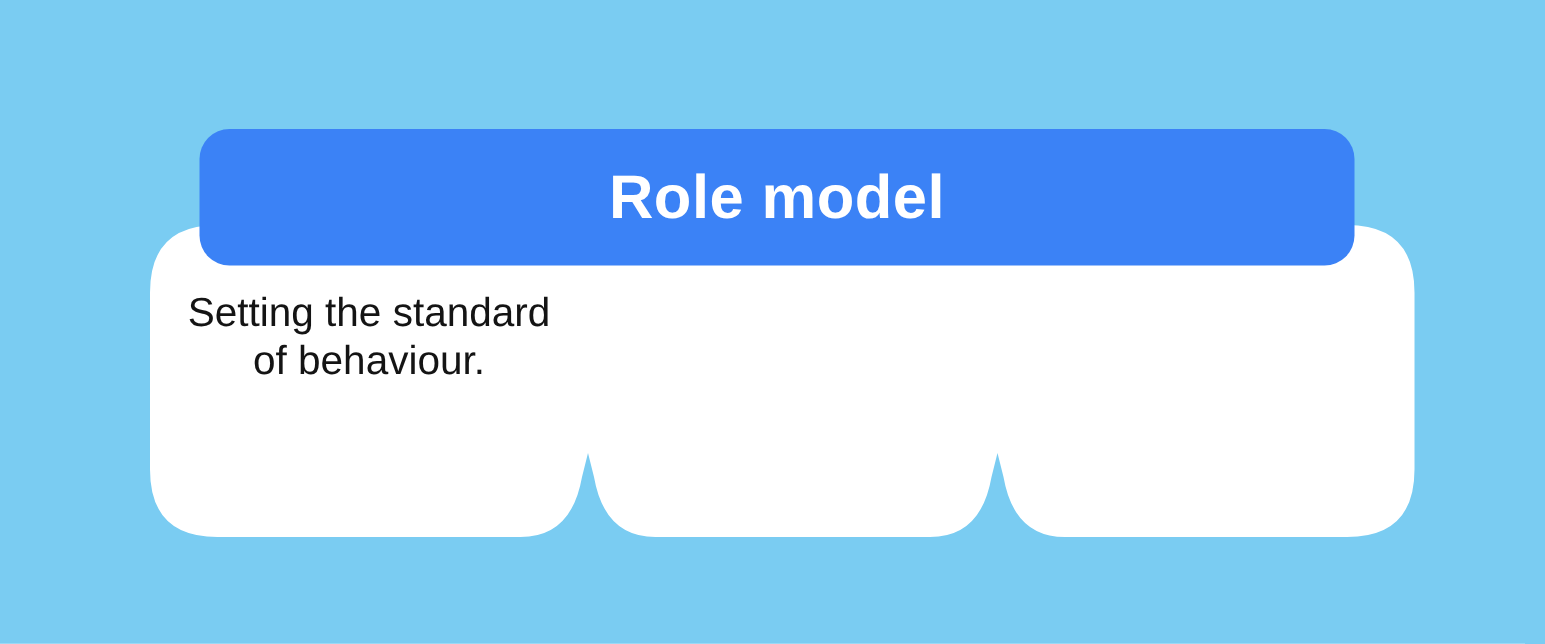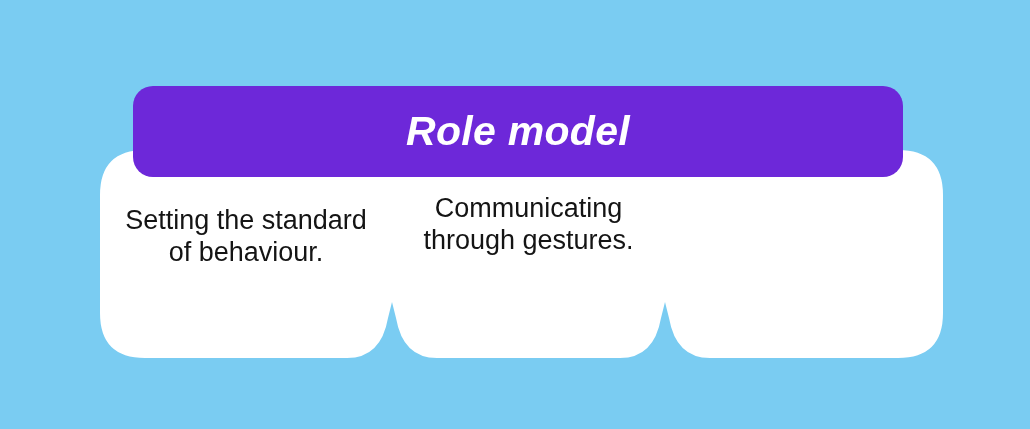--- a/index.html
+++ b/index.html
@@ -25,27 +25,26 @@
     width: 1030px;
     height: 429px;
     display: block;
   }
   #header-bar {
     position: absolute;
     left: 133px;
     top: 86px;
     width: 770px;
     height: 91px;
-    background: #6d28d9;
+    background: #3b82f6;
     border-radius: 20px;
     display: flex;
     align-items: center;
     justify-content: center;
     box-sizing: border-box;
-    font-style: italic;
   }
   #header-title {
     color: #FFFFFF;
     font-family: "Liberation Sans", sans-serif;
     font-size: 41px;
     font-weight: bold;
     letter-spacing: 0.3px;
     line-height: 1;
     white-space: nowrap;
   }
@@ -58,21 +57,21 @@
     display: flex;
     flex-direction: row;
     align-items: flex-start;
   }
   .column {
     display: flex;
     flex-direction: column;
     align-items: center;
     box-sizing: border-box;
   }
-  .col-0 { width: 292px; margin-top: 12px; }
+  .col-0 { width: 292px; }
   .col-1 { width: 273px; }
   .col-2 { width: 278px; }
   .column-text {
     color: #141414;
     font-family: "Liberation Sans", sans-serif;
     font-size: 27px;
     font-weight: normal;
     line-height: 32px;
     text-align: center;
     padding: 0 14px;
@@ -108,18 +107,15 @@
   </svg>
 
   <div id="header-bar">
     <div id="header-title">Role model</div>
   </div>
 
   <div id="columns">
     <div class="column col-0">
       <div class="column-text">Setting the standard of behaviour.</div>
     </div>
-    <div class="column col-1">
-      <div class="column-text">Communicating through gestures.</div>
-    </div>
   </div>
 
 </div>
 
 </body></html>

